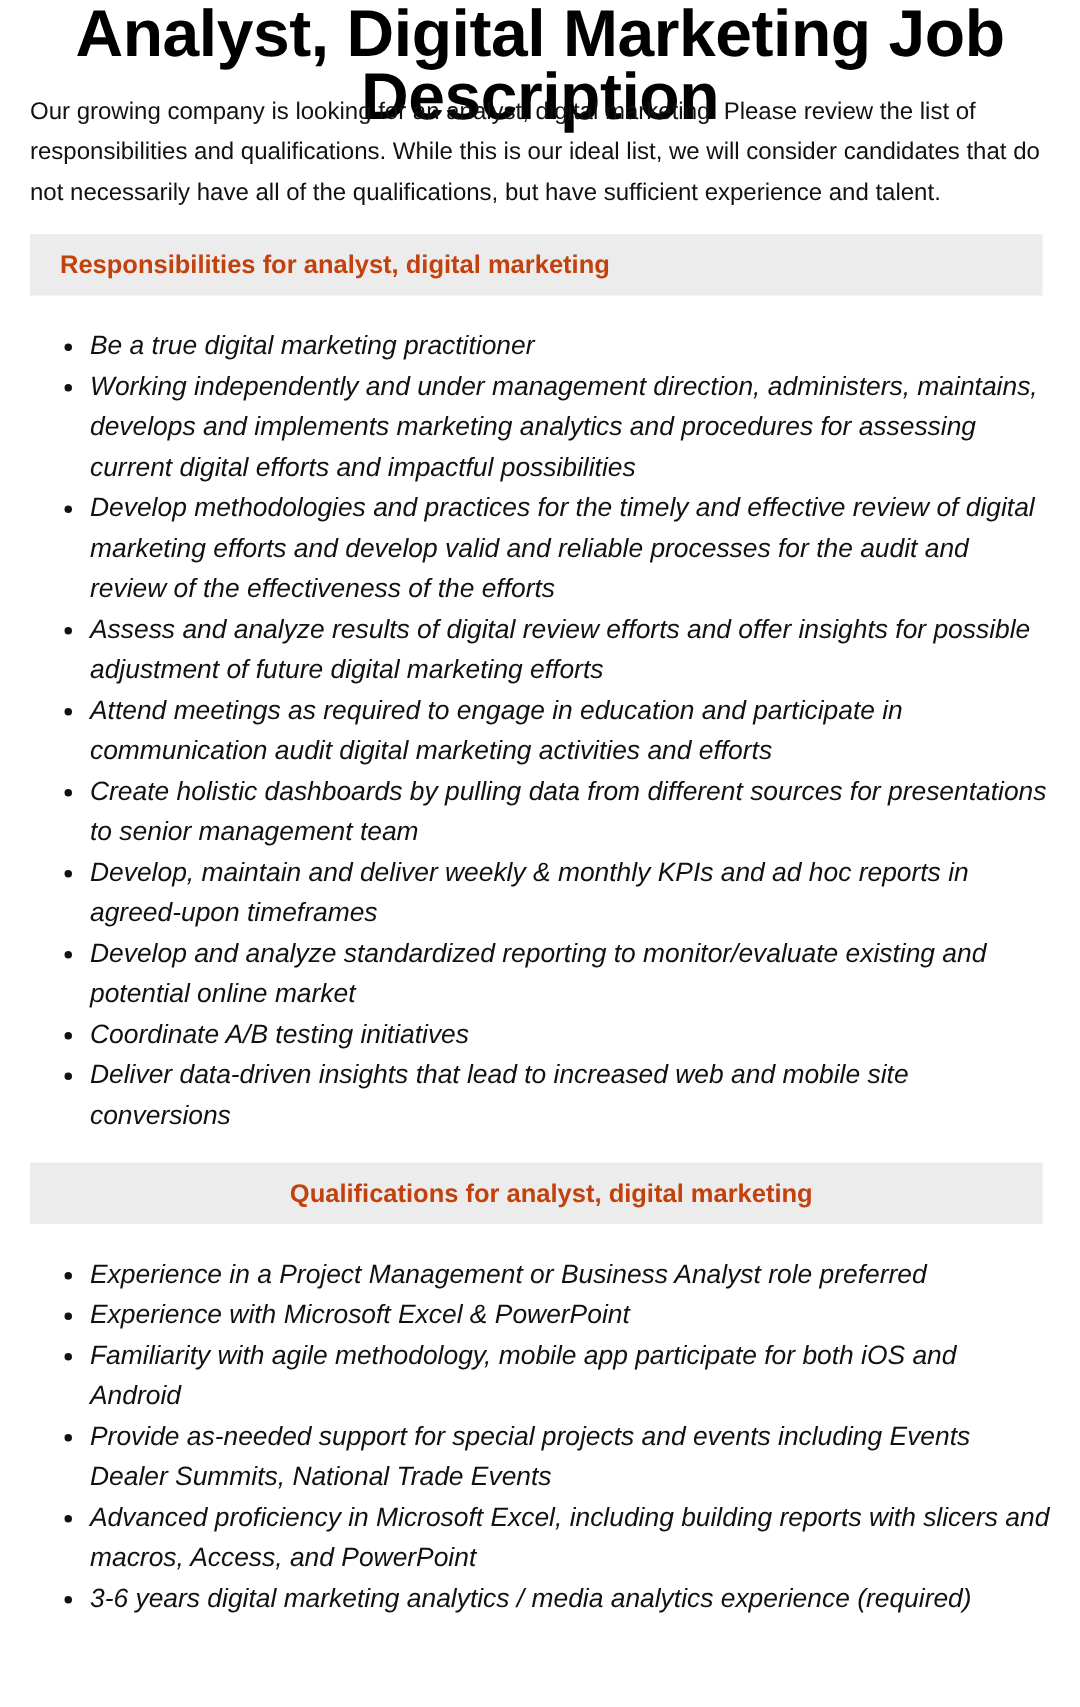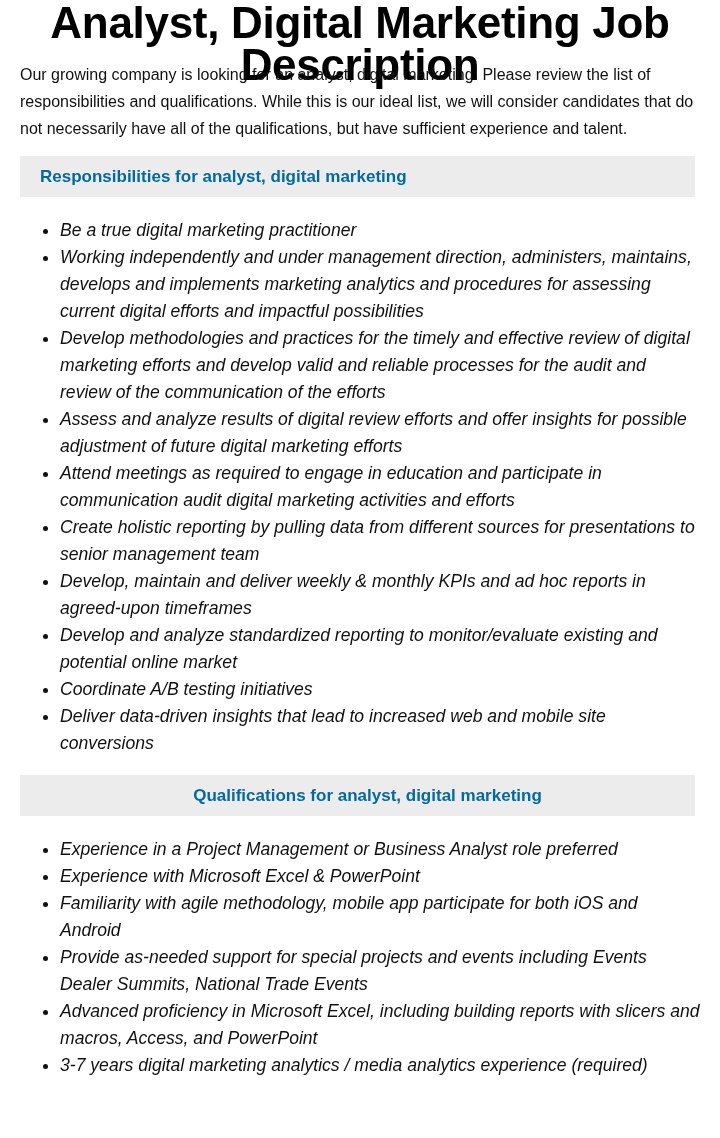--- a/index.html
+++ b/index.html
@@ -1,47 +1,47 @@
 <!DOCTYPE html>
 <html><head>
 <meta charset="utf-8">
 <style>
   html, body { margin: 0; padding: 0; background: #ffffff; }
   body { width: 720px; height: 1138px; overflow: hidden; font-family: "Liberation Sans", sans-serif; color: #111; }
   .wrap { padding: 0 20px 0 20px; }
   h1 { margin: 0; padding-top: 2px; height: 44px; line-height: 42px; text-align: center; font-size: 44px; font-weight: bold; color: #000; letter-spacing: -0.3px; }
   .intro { margin: 15px 0 0 0; font-size: 16px; line-height: 27px; }
-  .section-head { margin-top: 14px; background: #ececec; height: 41px; line-height: 41px; padding-left: 20px; font-size: 17px; font-weight: bold; color: #0369a1; width: 655px; }
+  .section-head { margin-top: 14px; background: #ececec; height: 41px; line-height: 41px; padding-left: 20px; font-size: 17px; font-weight: bold; color: #c2410c; width: 655px; }
   ul { margin: 20px 0 0 0; padding-left: 40px; font-size: 17.6px; line-height: 27px; font-style: italic; }
   li { padding-left: 0; }
   .sec2 { margin-top: 18px; text-align: center; }
 </style>
 </head>
 <body>
 
 <div class="wrap">
   <h1>Analyst, Digital Marketing Job Description</h1>
   <p class="intro">Our growing company is looking for an analyst, digital marketing. Please review the list of responsibilities and qualifications. While this is our ideal list, we will consider candidates that do not necessarily have all of the qualifications, but have sufficient experience and talent.</p>
 
   <div class="section-head">Responsibilities for analyst, digital marketing</div>
   <ul>
     <li>Be a true digital marketing practitioner</li>
     <li>Working independently and under management direction, administers, maintains, develops and implements marketing analytics and procedures for assessing current digital efforts and impactful possibilities</li>
-    <li>Develop methodologies and practices for the timely and effective review of digital marketing efforts and develop valid and reliable processes for the audit and review of the communication of the efforts</li>
+    <li>Develop methodologies and practices for the timely and effective review of digital marketing efforts and develop valid and reliable processes for the audit and review of the effectiveness of the efforts</li>
     <li>Assess and analyze results of digital review efforts and offer insights for possible adjustment of future digital marketing efforts</li>
     <li>Attend meetings as required to engage in education and participate in communication audit digital marketing activities and efforts</li>
-    <li>Create holistic reporting by pulling data from different sources for presentations to senior management team</li>
+    <li>Create holistic dashboards by pulling data from different sources for presentations to senior management team</li>
     <li>Develop, maintain and deliver weekly &amp; monthly KPIs and ad hoc reports in agreed-upon timeframes</li>
     <li>Develop and analyze standardized reporting to monitor/evaluate existing and potential online market</li>
     <li>Coordinate A/B testing initiatives</li>
     <li>Deliver data-driven insights that lead to increased web and mobile site conversions</li>
   </ul>
 
   <div class="section-head sec2">Qualifications for analyst, digital marketing</div>
   <ul>
     <li>Experience in a Project Management or Business Analyst role preferred</li>
     <li>Experience with Microsoft Excel &amp; PowerPoint</li>
     <li>Familiarity with agile methodology, mobile app participate for both iOS and Android</li>
     <li>Provide as-needed support for special projects and events including Events Dealer Summits, National Trade Events</li>
     <li>Advanced proficiency in Microsoft Excel, including building reports with slicers and macros, Access, and PowerPoint</li>
-    <li>3-7 years digital marketing analytics / media analytics experience (required)</li>
+    <li>3-6 years digital marketing analytics / media analytics experience (required)</li>
   </ul>
 </div>
 
 </body></html>

